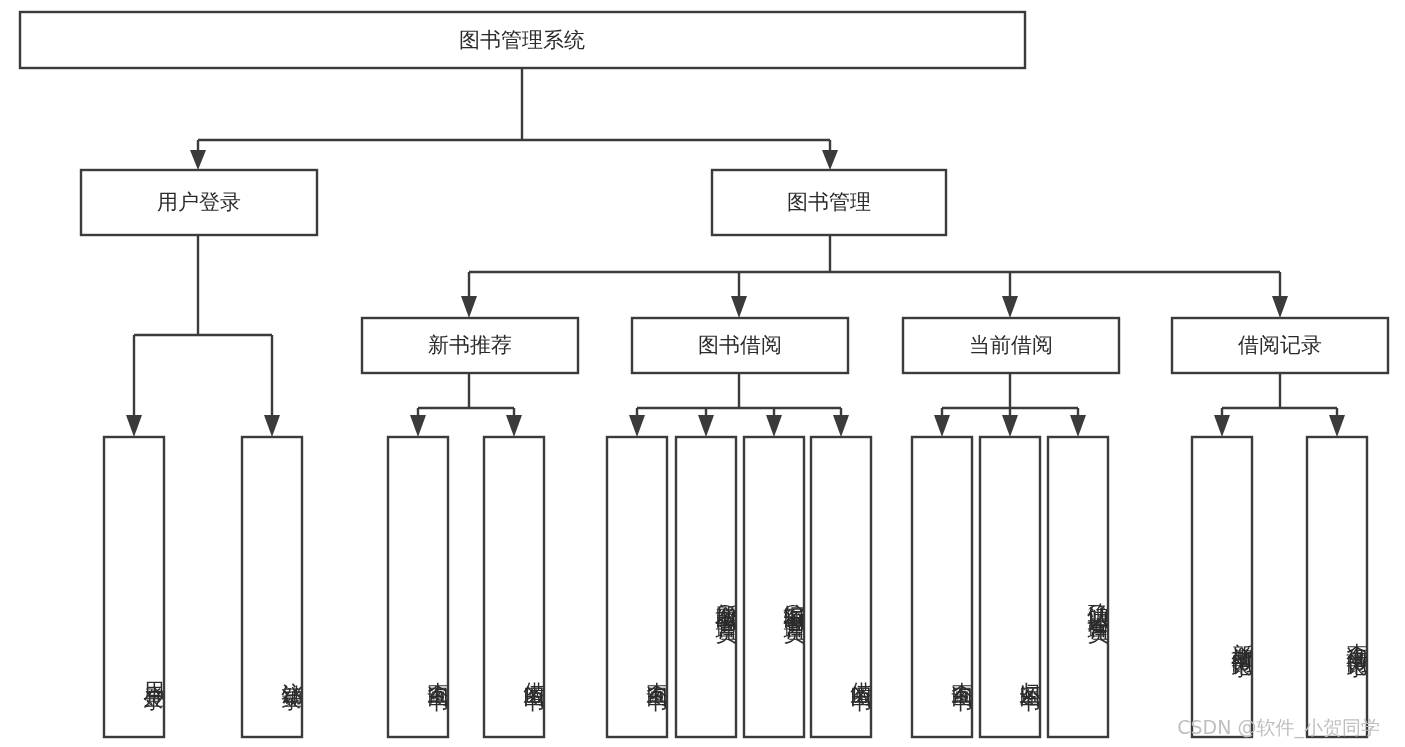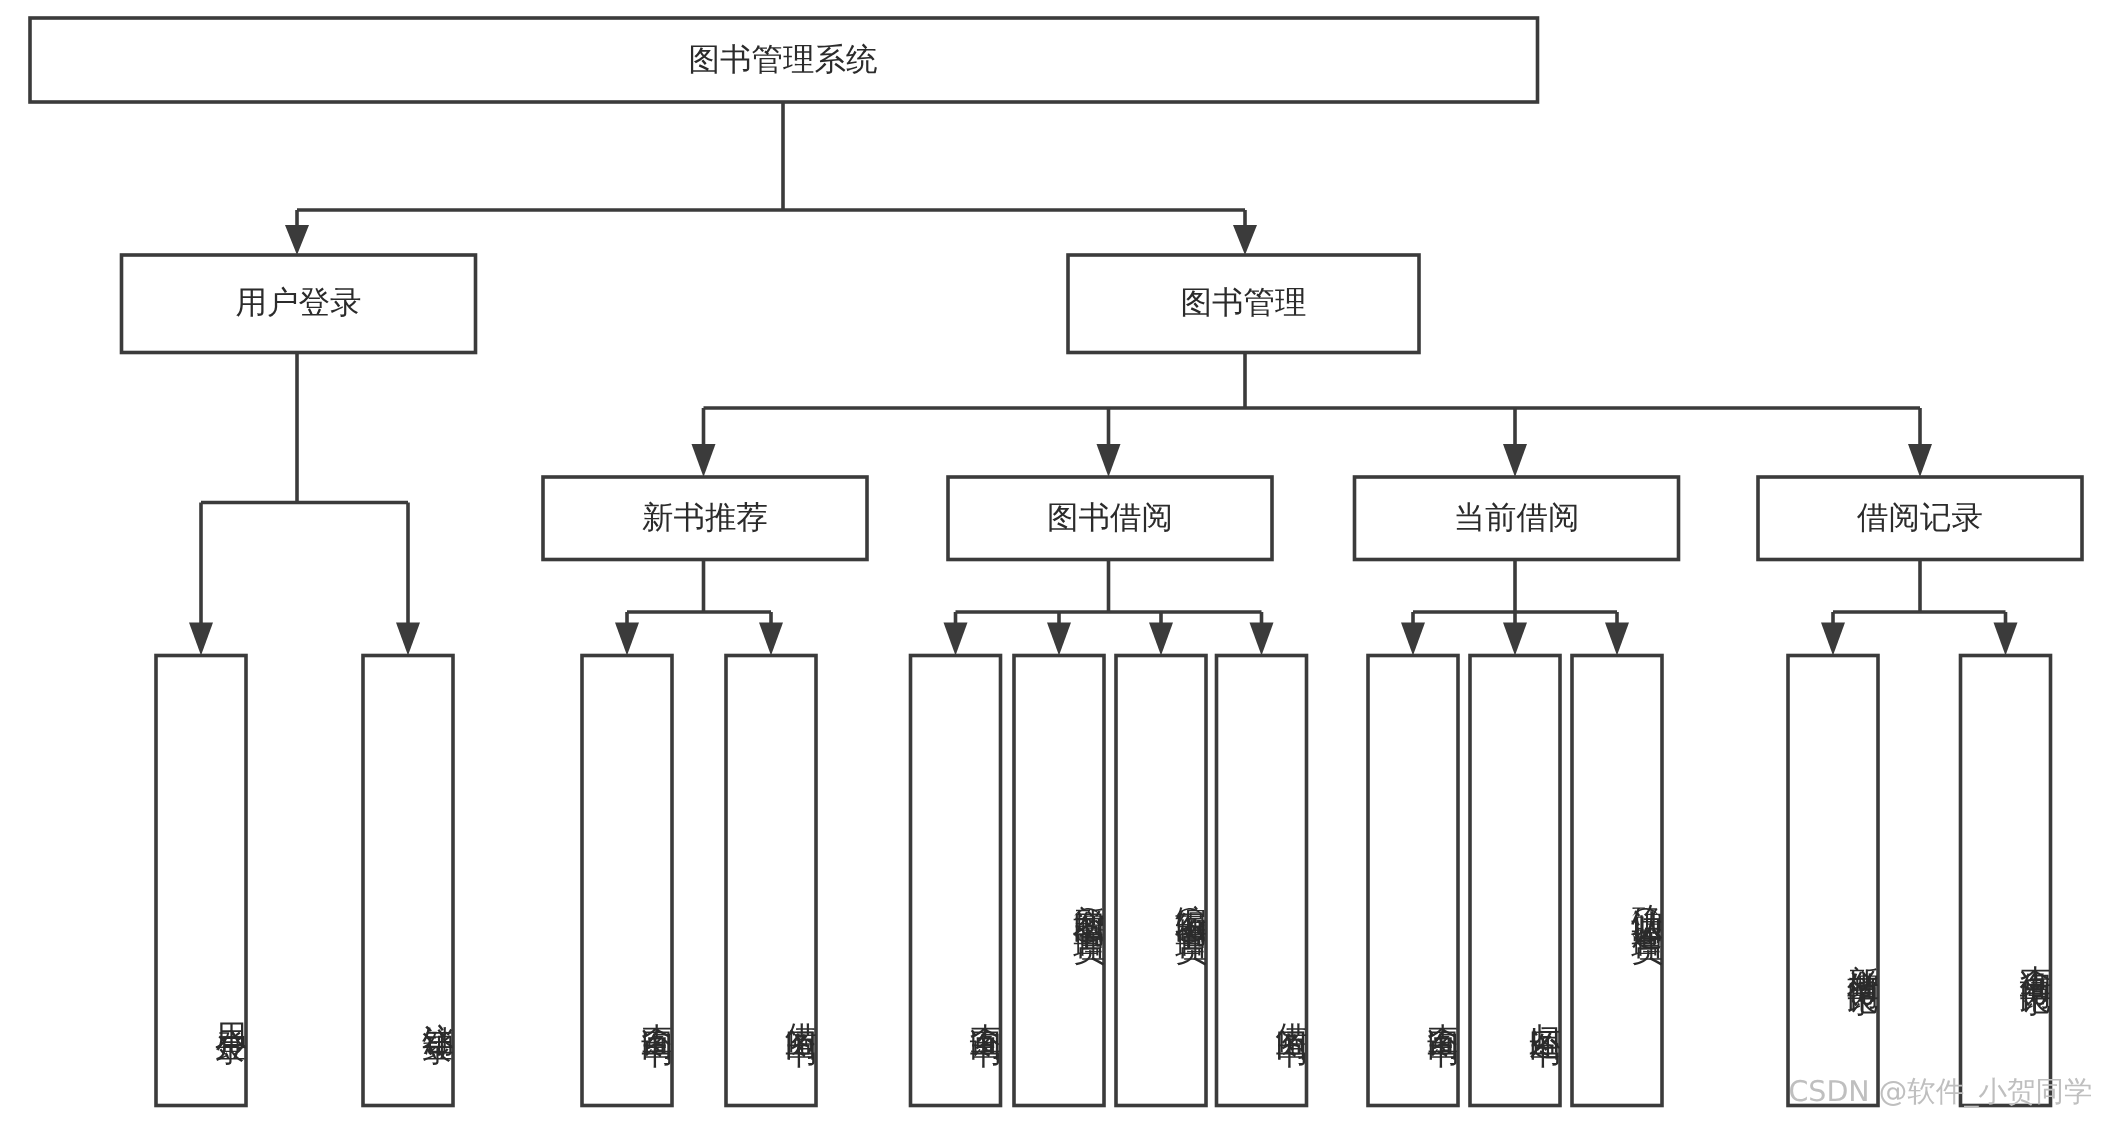--- a/index.html
+++ b/index.html
@@ -52,21 +52,21 @@
     letter-spacing: 3px;
     display: flex;
     align-items: flex-start;
     justify-content: center;
     white-space: nowrap;
     font-family: "DejaVu Sans", "Liberation Sans", sans-serif;
     pointer-events: none;
   }
   .watermark {
     position: absolute;
-    right: 10px;
+    right: 25px;
     bottom: 6px;
     font-size: 19px;
     color: #bfbfbf;
     font-family: "DejaVu Sans", "Liberation Sans", sans-serif;
     white-space: nowrap;
   }
 </style>
 </head>
 <body>
 

